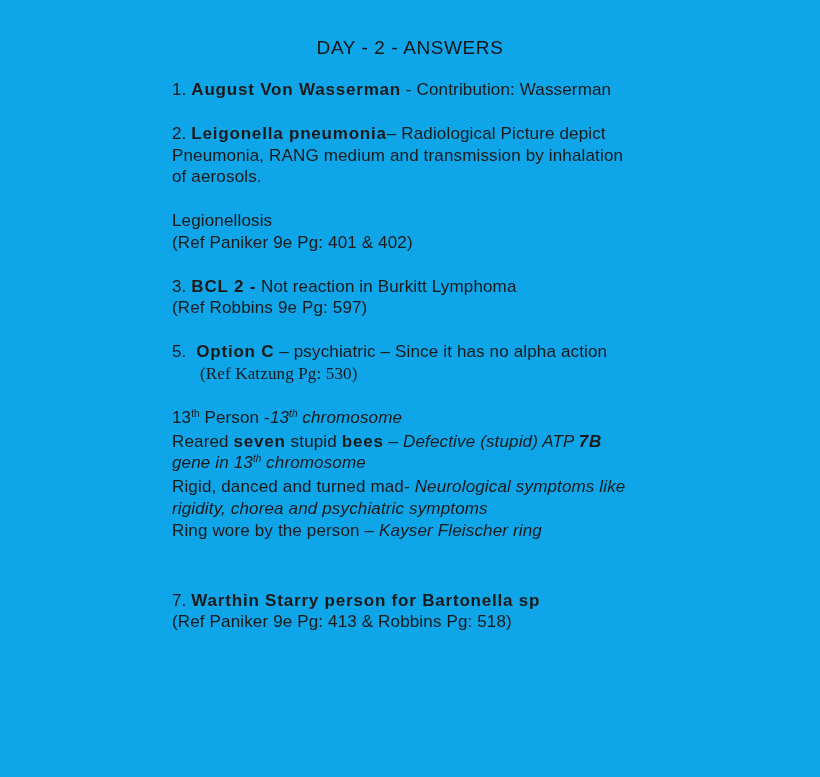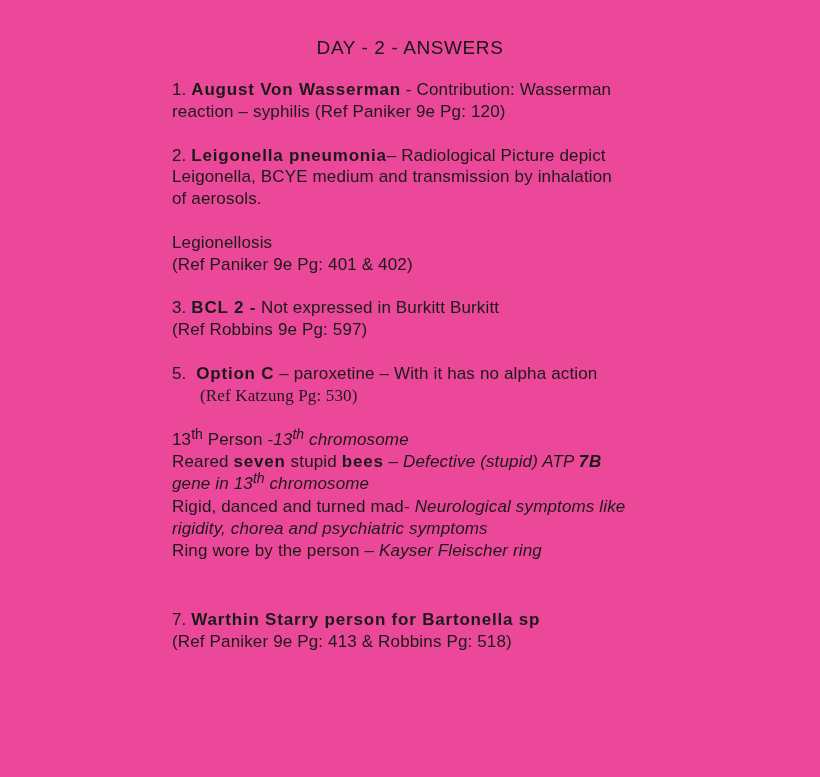--- a/index.html
+++ b/index.html
@@ -8,21 +8,21 @@
   }
   body {
     font-family: "Liberation Sans", "DejaVu Sans", sans-serif;
     background: #f5f5f3;
     color: #1a1a1a;
   }
   .page {
     width: 820px;
     height: 777px;
     overflow: hidden;
-    background: #ec4899;
+    background: #0ea5e9;
     position: relative;
     box-sizing: border-box;
   }
   .title {
     margin: 0;
     padding-top: 37px;
     font-size: 19px;
     font-weight: 400;
     letter-spacing: 0.6px;
     text-align: center;
@@ -42,36 +42,36 @@
     margin-bottom: 48px;
   }
   .b {
     font-weight: 700;
     letter-spacing: 0.8px;
   }
   .i {
     font-style: italic;
   }
   .sup {
-    font-size: 14px;
+    font-size: 10px;
     position: relative;
     top: -6px;
     letter-spacing: 0;
   }
   .pad {
     padding-left: 28px;
     font-family: Liberation Serif, serif;
   }
 </style>
 </head>
 <body style="background: rgb(245, 245, 243); color: rgb(26, 26, 26);">
 
 <div class="page">
   <h1 class="title">DAY - 2 - ANSWERS</h1>
   <main class="content">
-    <p class="para"><span>1. </span><span class="b">August Von Wasserman</span><span> - Contribution: Wasserman</span><br><span>reaction – syphilis (Ref Paniker 9e Pg: 120)</span></p>
-    <p class="para"><span>2. </span><span class="b">Leigonella pneumonia</span><span>– Radiological Picture depict</span><br><span>Leigonella, BCYE medium and transmission by inhalation</span><br><span>of aerosols.</span><br><br><span>Legionellosis</span><br><span>(Ref Paniker 9e Pg: 401 &amp; 402)</span></p>
-    <p class="para"><span>3. </span><span class="b">BCL 2 -</span><span> Not expressed in Burkitt Burkitt</span><br><span>(Ref Robbins 9e Pg: 597)</span></p>
-    <p class="para"><span>5.&nbsp; </span><span class="b">Option C</span><span> – paroxetine – With it has no alpha action</span><br><span class="pad">(Ref Katzung Pg: 530)</span></p>
+    <p class="para"><span>1. </span><span class="b">August Von Wasserman</span><span> - Contribution: Wasserman</span><br></p>
+    <p class="para"><span>2. </span><span class="b">Leigonella pneumonia</span><span>– Radiological Picture depict</span><br><span>Pneumonia, RANG medium and transmission by inhalation</span><br><span>of aerosols.</span><br><br><span>Legionellosis</span><br><span>(Ref Paniker 9e Pg: 401 &amp; 402)</span></p>
+    <p class="para"><span>3. </span><span class="b">BCL 2 -</span><span> Not reaction in Burkitt Lymphoma</span><br><span>(Ref Robbins 9e Pg: 597)</span></p>
+    <p class="para"><span>5.&nbsp; </span><span class="b">Option C</span><span> – psychiatric – Since it has no alpha action</span><br><span class="pad">(Ref Katzung Pg: 530)</span></p>
     <p class="para gap-after-lg"><span>13</span><span class="sup">th</span><span> Person -</span><span class="i">13</span><span class="i sup">th</span><span class="i"> chromosome</span><br><span>Reared </span><span class="b">seven</span><span> stupid </span><span class="b">bees</span><span> – </span><span class="i">Defective (stupid) ATP </span><span class="b i">7B</span><br><span class="i">gene in 13</span><span class="i sup">th</span><span class="i"> chromosome</span><br><span>Rigid, danced and turned mad- </span><span class="i">Neurological symptoms like</span><br><span class="i">rigidity, chorea and psychiatric symptoms</span><br><span>Ring wore by the person – </span><span class="i">Kayser Fleischer ring</span></p>
     <p class="para"><span>7. </span><span class="b">Warthin Starry person for Bartonella sp</span><br><span>(Ref Paniker 9e Pg: 413 &amp; Robbins Pg: 518)</span></p>
   </main>
 </div>
 
 </body></html>

